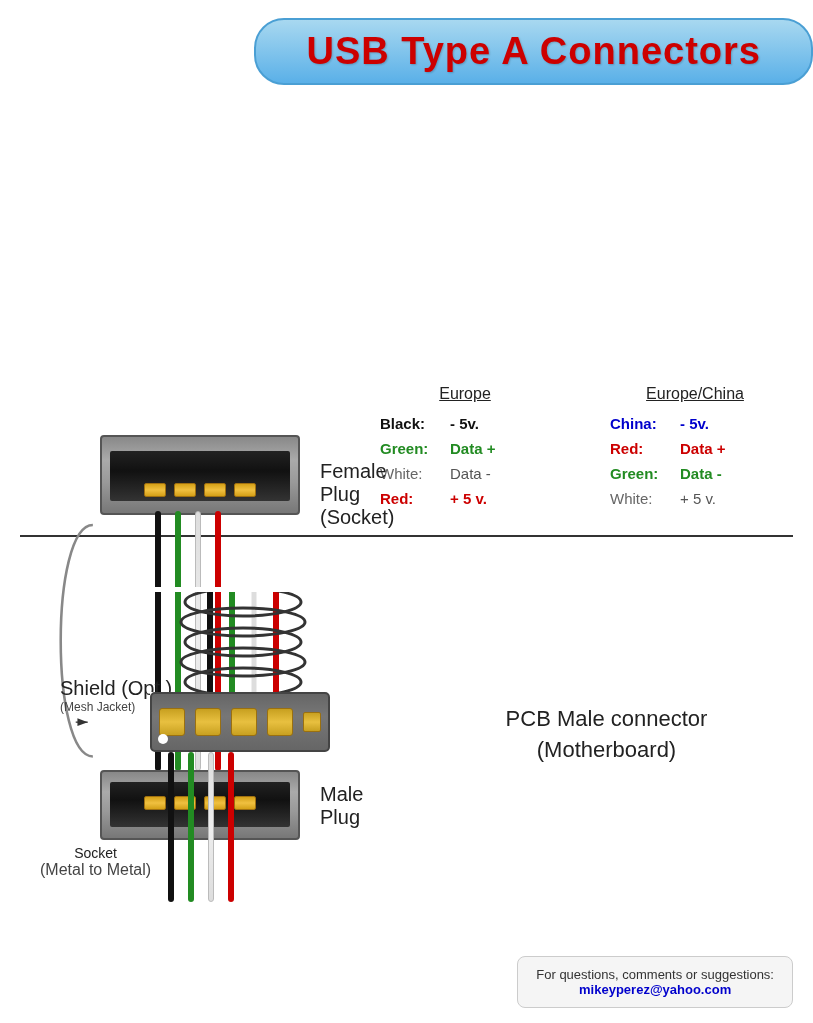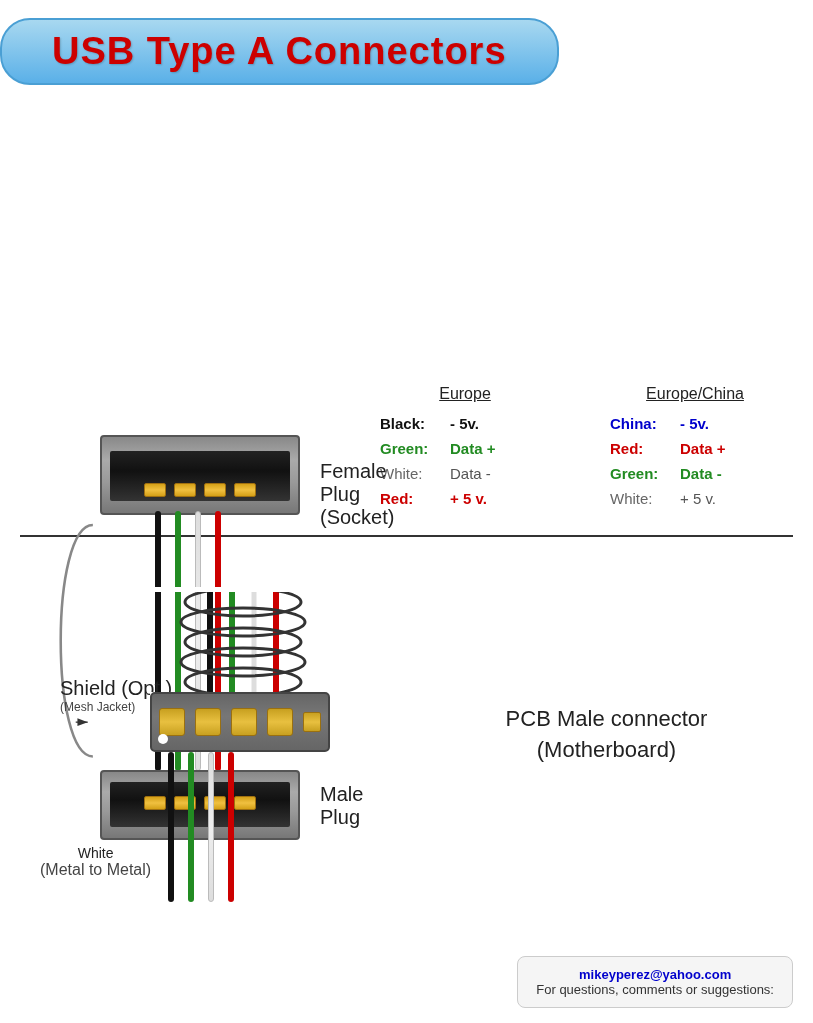--- a/index.html
+++ b/index.html
@@ -8,21 +8,21 @@
       min-height: 1023px;
       background: #ffffff;
       font-family: Arial, sans-serif;
       position: relative;
       overflow-x: hidden;
     }
 
     
     .title-container {
       display: flex;
-      justify-content: flex-start;
+      justify-content: flex-end;
       margin-top: 18px;
       margin-bottom: 10px;
     }
     .title-box {
       background: linear-gradient(180deg, #a8d8f0 0%, #5ab0e8 100%);
       border-radius: 30px;
       padding: 10px 50px;
       border: 2px solid #4a9fd4;
     }
     .title-text {
@@ -374,21 +374,21 @@
             <div class="contact"></div>
             <div class="contact"></div>
           </div>
         </div>
       </div>
     </div>
 
     <div class="female-label">Female Plug (Socket)</div>
     <div class="male-label">Male Plug</div>
     <div class="shield-label">
-      <span>White</span><br>
+      <span>Socket</span><br>
       <span class="shield-label-sub">(Metal to Metal)</span>
     </div>
 
   </div>
 
   <div class="wire-info">
     <div class="wire-table-row">
 
       <div class="wire-column">
         <div class="column-header">Europe</div>
@@ -495,15 +495,15 @@
   <div class="pcb-info">
     <div class="pcb-title">
       <span>PCB Male connector</span><br>
       <span>(Motherboard)</span>
     </div>
   </div>
 
 </div>
 
 <div class="footer">
+  <div>For questions, comments or suggestions:</div>
   <div style="font-weight:bold;color:#0000cc;">mikeyperez@yahoo.com</div>
-  <div>For questions, comments or suggestions:</div>
 </div>
 
 </body></html>

